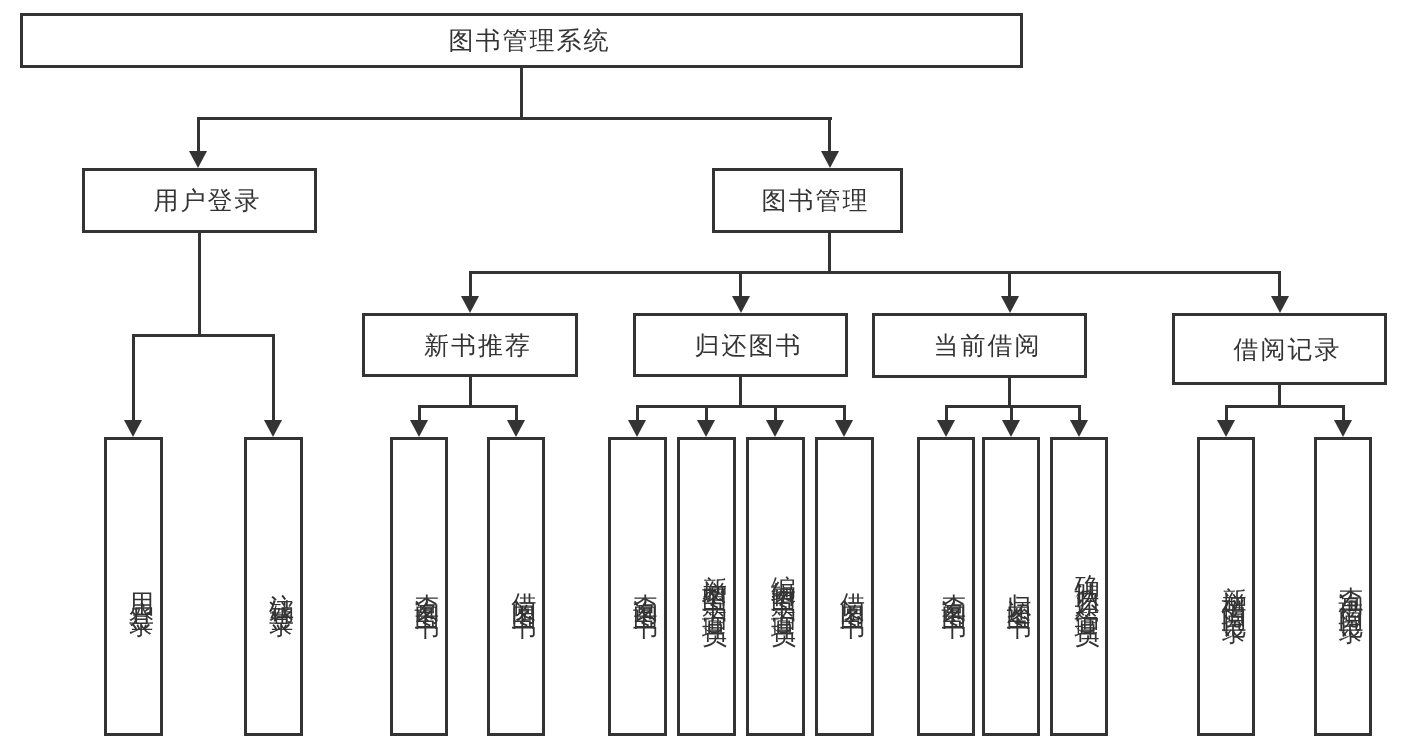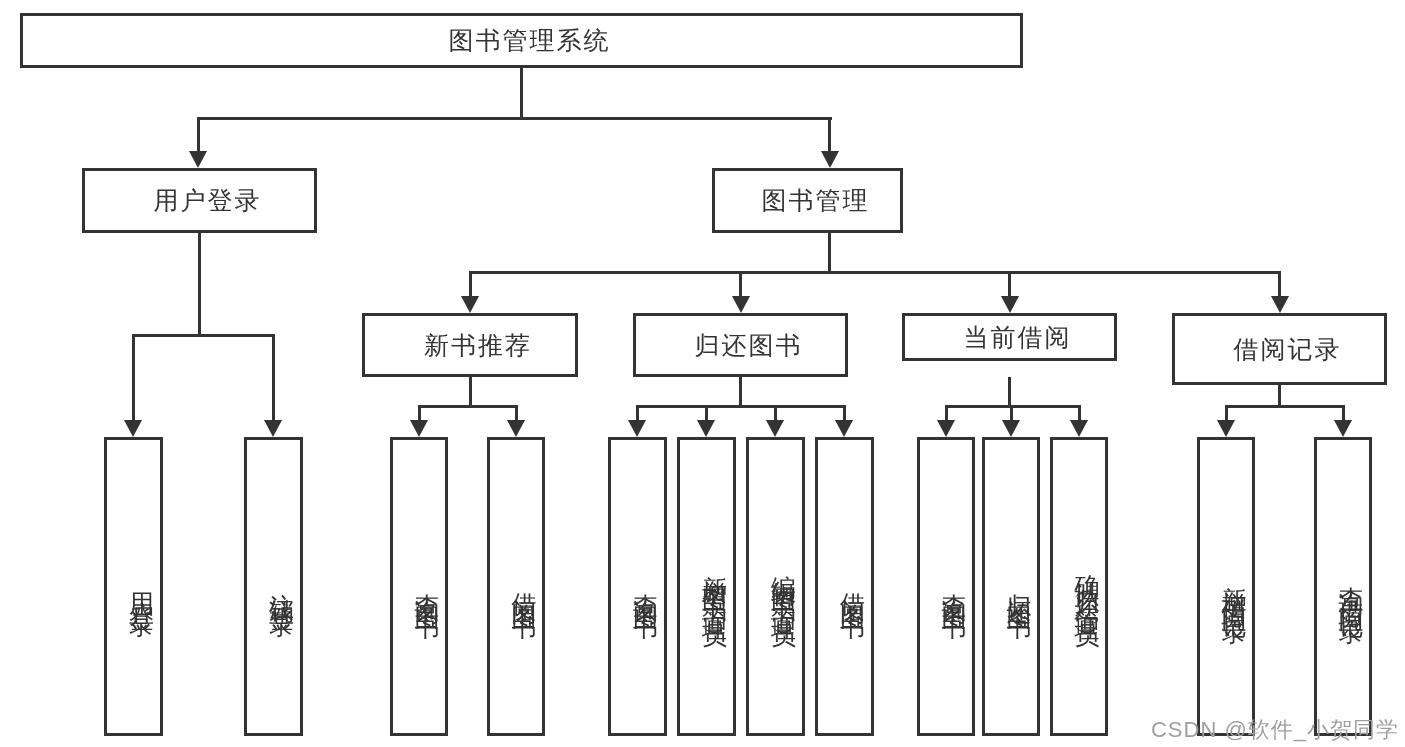--- a/index.html
+++ b/index.html
@@ -108,21 +108,21 @@
   <div class="box" style="left:712px;top:168px;width:191px;height:65px">
     <span class="lbl">图书管理</span>
   </div>
 
   <div class="box" style="left:362px;top:313px;width:216px;height:64px">
     <span class="lbl">新书推荐</span>
   </div>
   <div class="box" style="left:633px;top:313px;width:215px;height:64px">
     <span class="lbl">归还图书</span>
   </div>
-  <div class="box" style="left:902px;top:313px;width:215px;height:48px">
+  <div class="box" style="left:872px;top:313px;width:215px;height:65px">
     <span class="lbl">当前借阅</span>
   </div>
   <div class="box" style="left:1172px;top:313px;width:215px;height:72px">
     <span class="lbl">借阅记录</span>
   </div>
 
   <div class="box" style="left:104px;top:437px;width:59px;height:299px">
     <span class="lbl v">用户登录</span>
   </div>
   <div class="box" style="left:244px;top:437px;width:59px;height:299px">
@@ -159,15 +159,14 @@
     <span class="lbl v">确认归还（管理员）</span>
   </div>
 
   <div class="box" style="left:1197px;top:437px;width:58px;height:299px">
     <span class="lbl v">新增借阅记录</span>
   </div>
   <div class="box" style="left:1314px;top:437px;width:58px;height:299px">
     <span class="lbl v">查询借阅记录</span>
   </div>
 
-  <div class="watermark">CSDN @软件_小贺同学</div>
 
 </div>
 
 </body></html>

